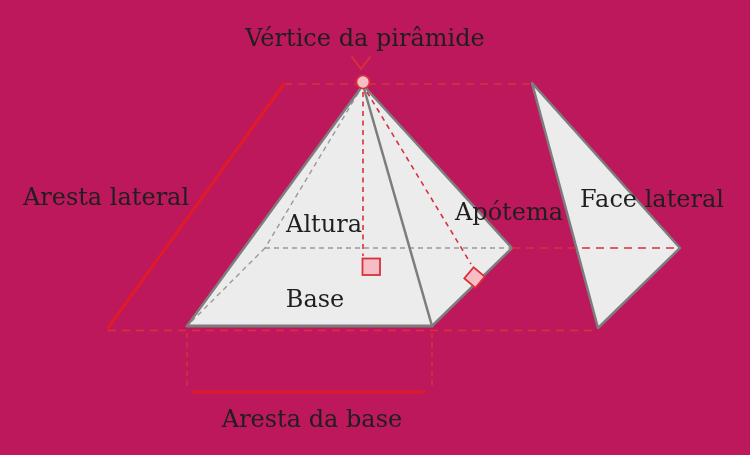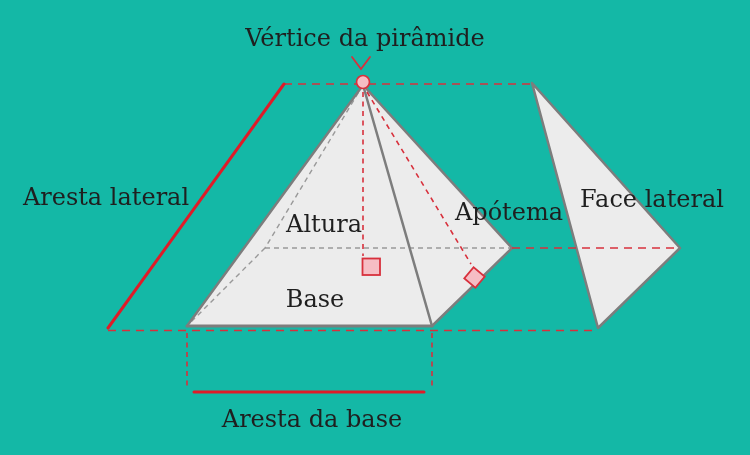--- a/index.html
+++ b/index.html
@@ -4,21 +4,21 @@
 <style>
   html, body {
     margin: 0;
     padding: 0;
     background: #ffffff;
   }
   .canvas {
     position: relative;
     width: 750px;
     height: 455px;
-    background: #14b8a6;
+    background: #be185d;
     overflow: hidden;
     font-family: "DejaVu Serif", "Liberation Serif", serif;
   }
   svg { display: block; }
 
   .face-fill {
     fill: var(--fill_grey);
     stroke: none;
   }
   .edge-solid {

